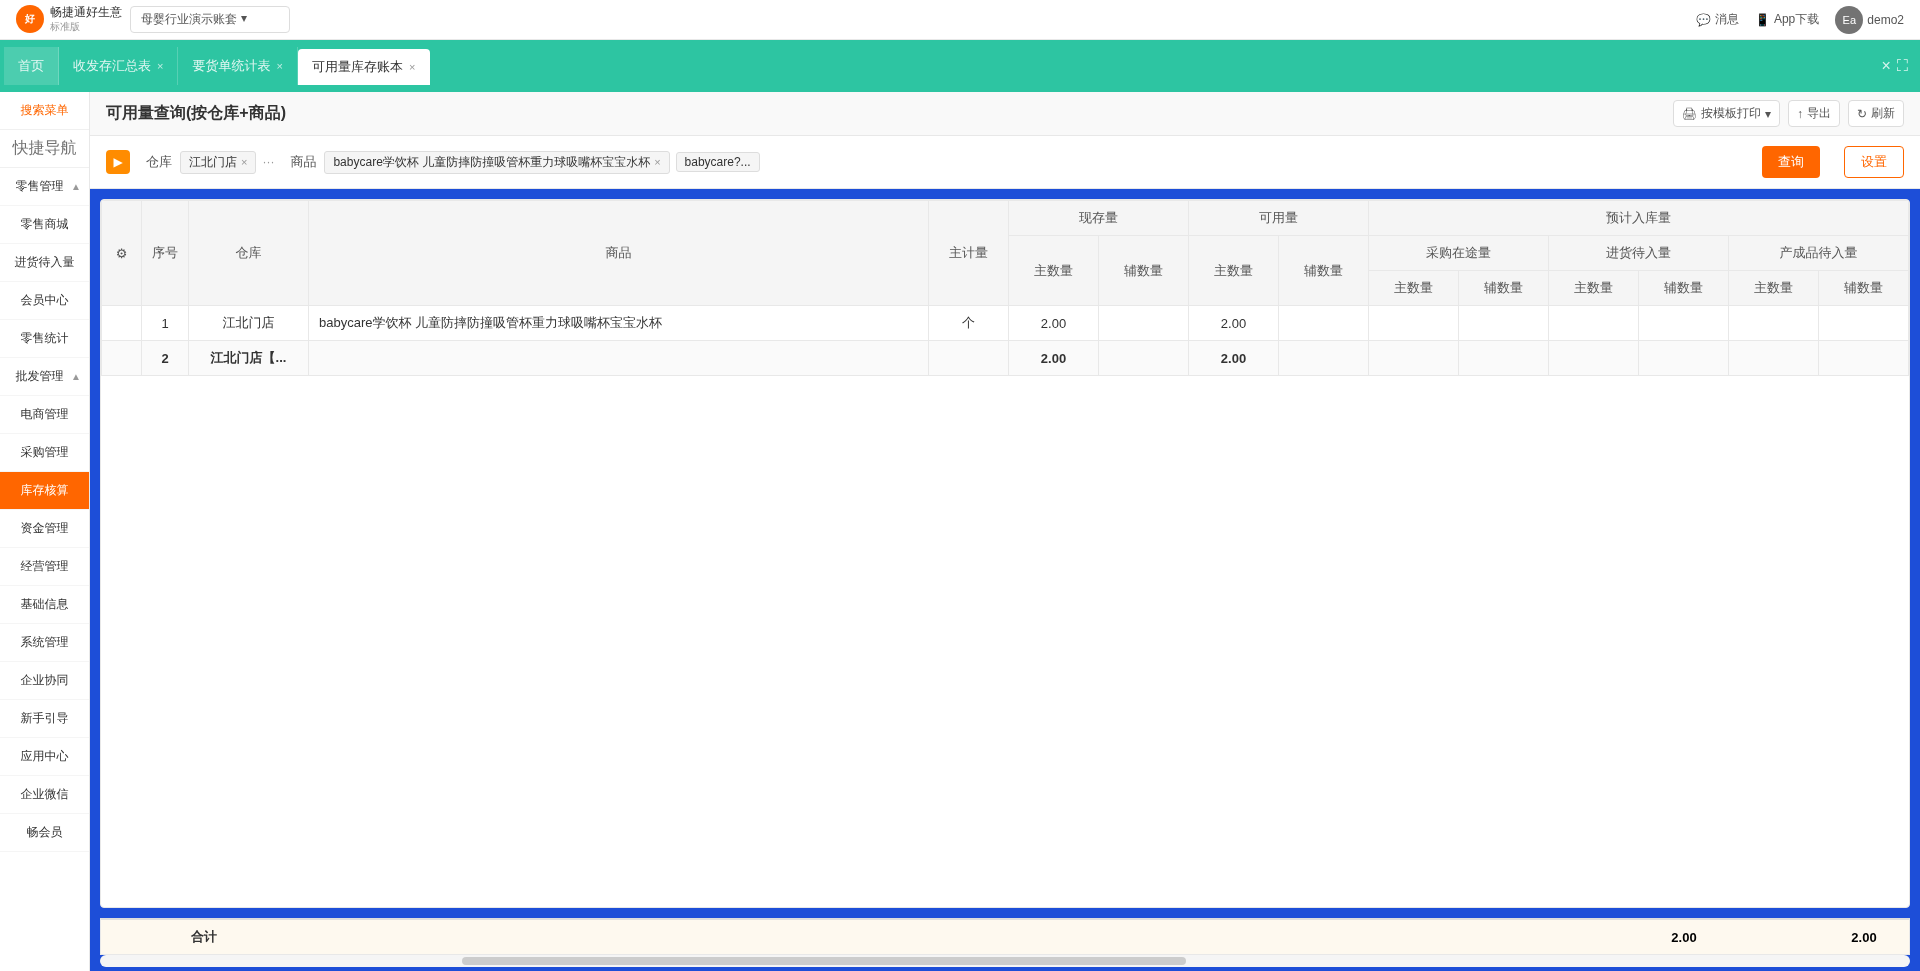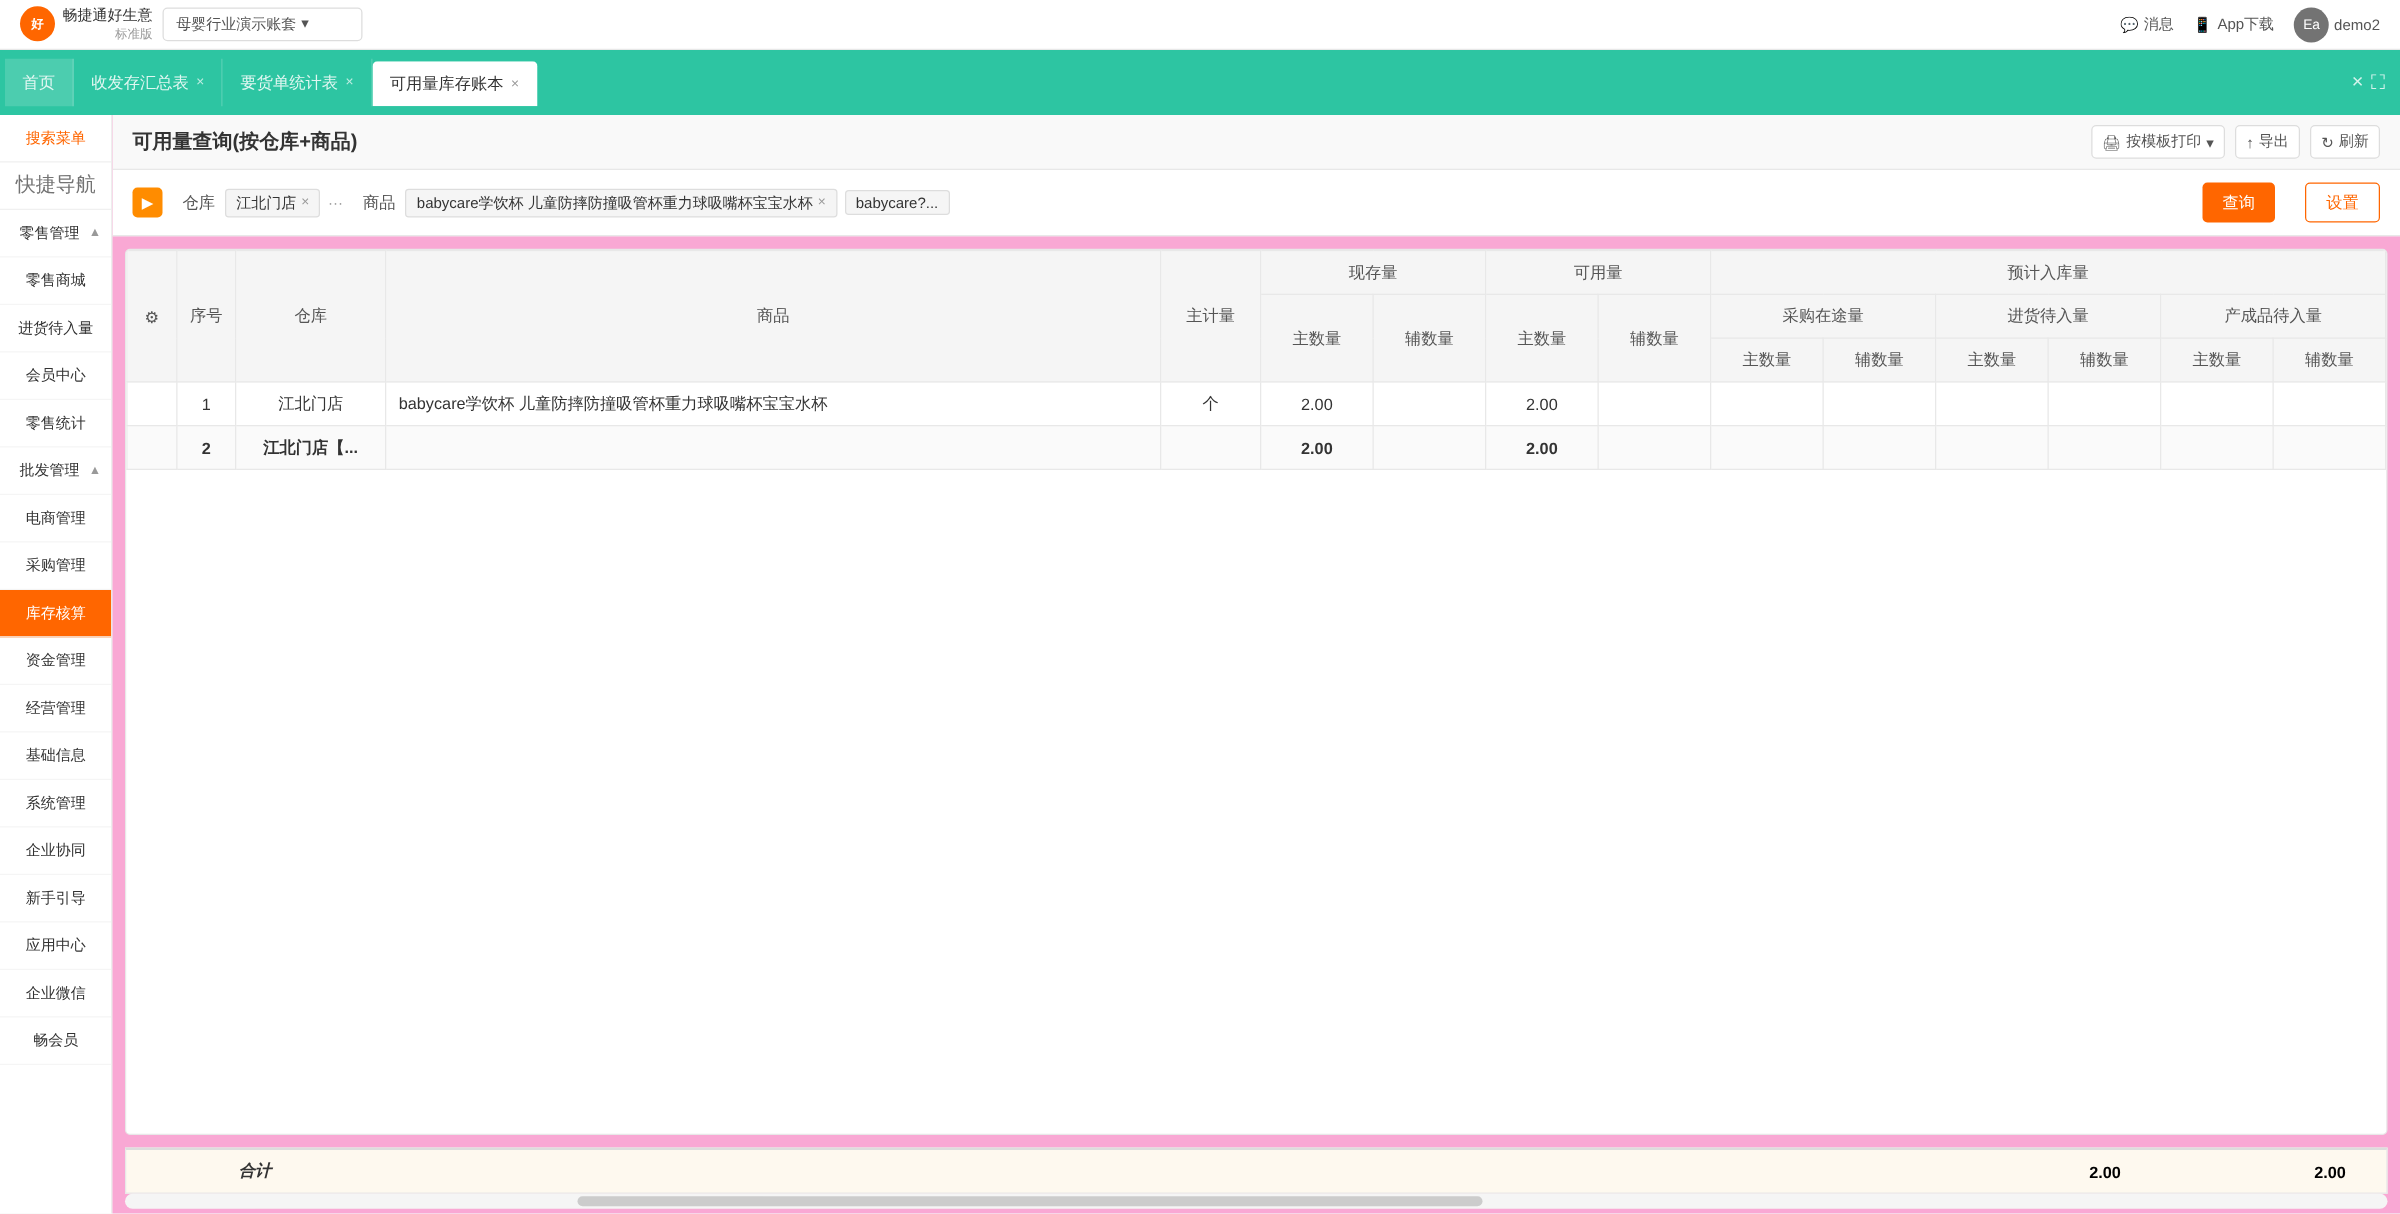--- a/index.html
+++ b/index.html
@@ -4,21 +4,21 @@
   <style>
     * { box-sizing: border-box; margin: 0; padding: 0; }
     body { font-family: 'Microsoft YaHei', Arial, sans-serif; font-size: 13px; background: #f5f5f5; display: flex; flex-direction: column; height: 971px; overflow: hidden; }
 
     
     .top-bar { background: #fff; height: 40px; display: flex; align-items: center; justify-content: space-between; padding: 0 16px; border-bottom: 1px solid #e8e8e8; flex-shrink: 0; }
     .top-bar-left { display: flex; align-items: center; gap: 8px; }
     .logo-area { display: flex; align-items: center; gap: 6px; }
     .logo-icon { width: 28px; height: 28px; background: #ff6600; border-radius: 50%; display: flex; align-items: center; justify-content: center; color: white; font-size: 10px; font-weight: bold; }
     .logo-text { font-size: 12px; color: #333; line-height: 1.2; }
-    .logo-sub { font-size: 10px; color: #999; text-align: right; }
+    .logo-sub { font-size: 10px; color: #999; }
     .industry-selector { display: flex; align-items: flex-start; gap: 4px; padding: 4px 10px; border: 1px solid #ddd; border-radius: 4px; cursor: pointer; color: #555; font-size: 12px; min-width: 160px; }
     .top-bar-right { display: flex; align-items: center; gap: 16px; }
     .top-right-item { display: flex; align-items: center; gap: 4px; color: #555; font-size: 12px; cursor: pointer; }
     .avatar { width: 28px; height: 28px; border-radius: 50%; background: #737373; display: flex; align-items: center; justify-content: center; color: white; font-size: 11px; }
 
     
     .tab-bar { background: #2dc5a2; height: 52px; display: flex; align-items: center; padding: 0 4px; flex-shrink: 0; }
     .tab { display: flex; align-items: center; gap: 6px; padding: 0 14px; height: 38px; cursor: pointer; font-size: 13px; color: rgba(255,255,255,0.85); white-space: nowrap; border-right: 1px solid rgba(255,255,255,0.2); }
     .tab.home { background: rgba(255,255,255,0.15); }
     .tab.active { background: #fff; color: #333; border-radius: 4px 4px 0 0; height: 36px; margin-top: 2px; }
@@ -34,21 +34,21 @@
     
     .sidebar { width: 90px; background: #fff; border-right: 1px solid #e8e8e8; display: flex; flex-direction: column; flex-shrink: 0; overflow-y: auto; }
     .sidebar-search { padding: 10px 8px; font-size: 12px; color: #ff6600; border-bottom: 1px solid #f0f0f0; cursor: pointer; text-align: center; }
     .sidebar-nav { padding: 8px 0; font-size: 16px; color: #737373; border-bottom: 1px solid #f0f0f0; cursor: pointer; text-align: center; }
     .sidebar-item { padding: 10px 8px; font-size: 12px; color: #333; cursor: pointer; text-align: center; border-bottom: 1px solid #f5f5f5; display: flex; align-items: center; justify-content: space-between; }
     .sidebar-item.active { background: #ff6600; color: white; }
     .sidebar-item .arrow { font-size: 10px; color: #999; }
     .sidebar-item-label { flex: 1; }
 
     
-    .content-area { flex: 1; display: flex; flex-direction: column; overflow: hidden; background: #f9a8d4; }
+    .content-area { flex: 1; display: flex; flex-direction: column; overflow: hidden; background: #1d4ed8; }
 
     
     .page-header { background: #f9f9f9; padding: 8px 16px; display: flex; align-items: center; justify-content: space-between; border-bottom: 1px solid #e8e8e8; flex-shrink: 0; }
     .page-title { font-size: 16px; font-weight: 600; color: #333; }
     .page-actions { display: flex; align-items: center; gap: 8px; }
     .page-action-btn { display: flex; align-items: center; gap: 4px; font-size: 12px; color: #555; cursor: pointer; padding: 4px 8px; border: 1px solid #ddd; border-radius: 4px; background: #fff; }
 
     
     .filter-bar { background: #fff; padding: 10px 16px; display: flex; align-items: center; gap: 16px; border-bottom: 1px solid #e8e8e8; flex-shrink: 0; }
     .filter-toggle { width: 24px; height: 24px; background: #ff8c00; border-radius: 4px; display: flex; align-items: center; justify-content: center; color: white; cursor: pointer; font-size: 12px; }
@@ -315,21 +315,21 @@
             <td></td>
             <td></td>
           </tr>
         </tbody>
       </table>
     </div>
 
     <div style="margin: 0 10px; background: #fef9ef; border: 1px solid #e8e8e8; border-top: 2px solid #ddd; padding: 8px 0; display: flex; align-items: center; flex-shrink: 0;">
       <div style="width: 40px;"></div>
       <div style="width: 40px;"></div>
-      <div style="padding: 0 10px; font-weight: 600; color: #333; font-size: 13px; min-width: 120px; font-style: italic;">合计</div>
+      <div style="padding: 0 10px; font-weight: 600; color: #333; font-size: 13px; min-width: 120px;">合计</div>
       <div style="flex: 1; display: flex;">
 
         <div style="flex: 1;"></div>
 
         <div style="width: 80px;"></div>
 
         <div style="width: 90px; text-align: center; font-weight: 600;">2.00</div>
 
         <div style="width: 90px;"></div>
 

